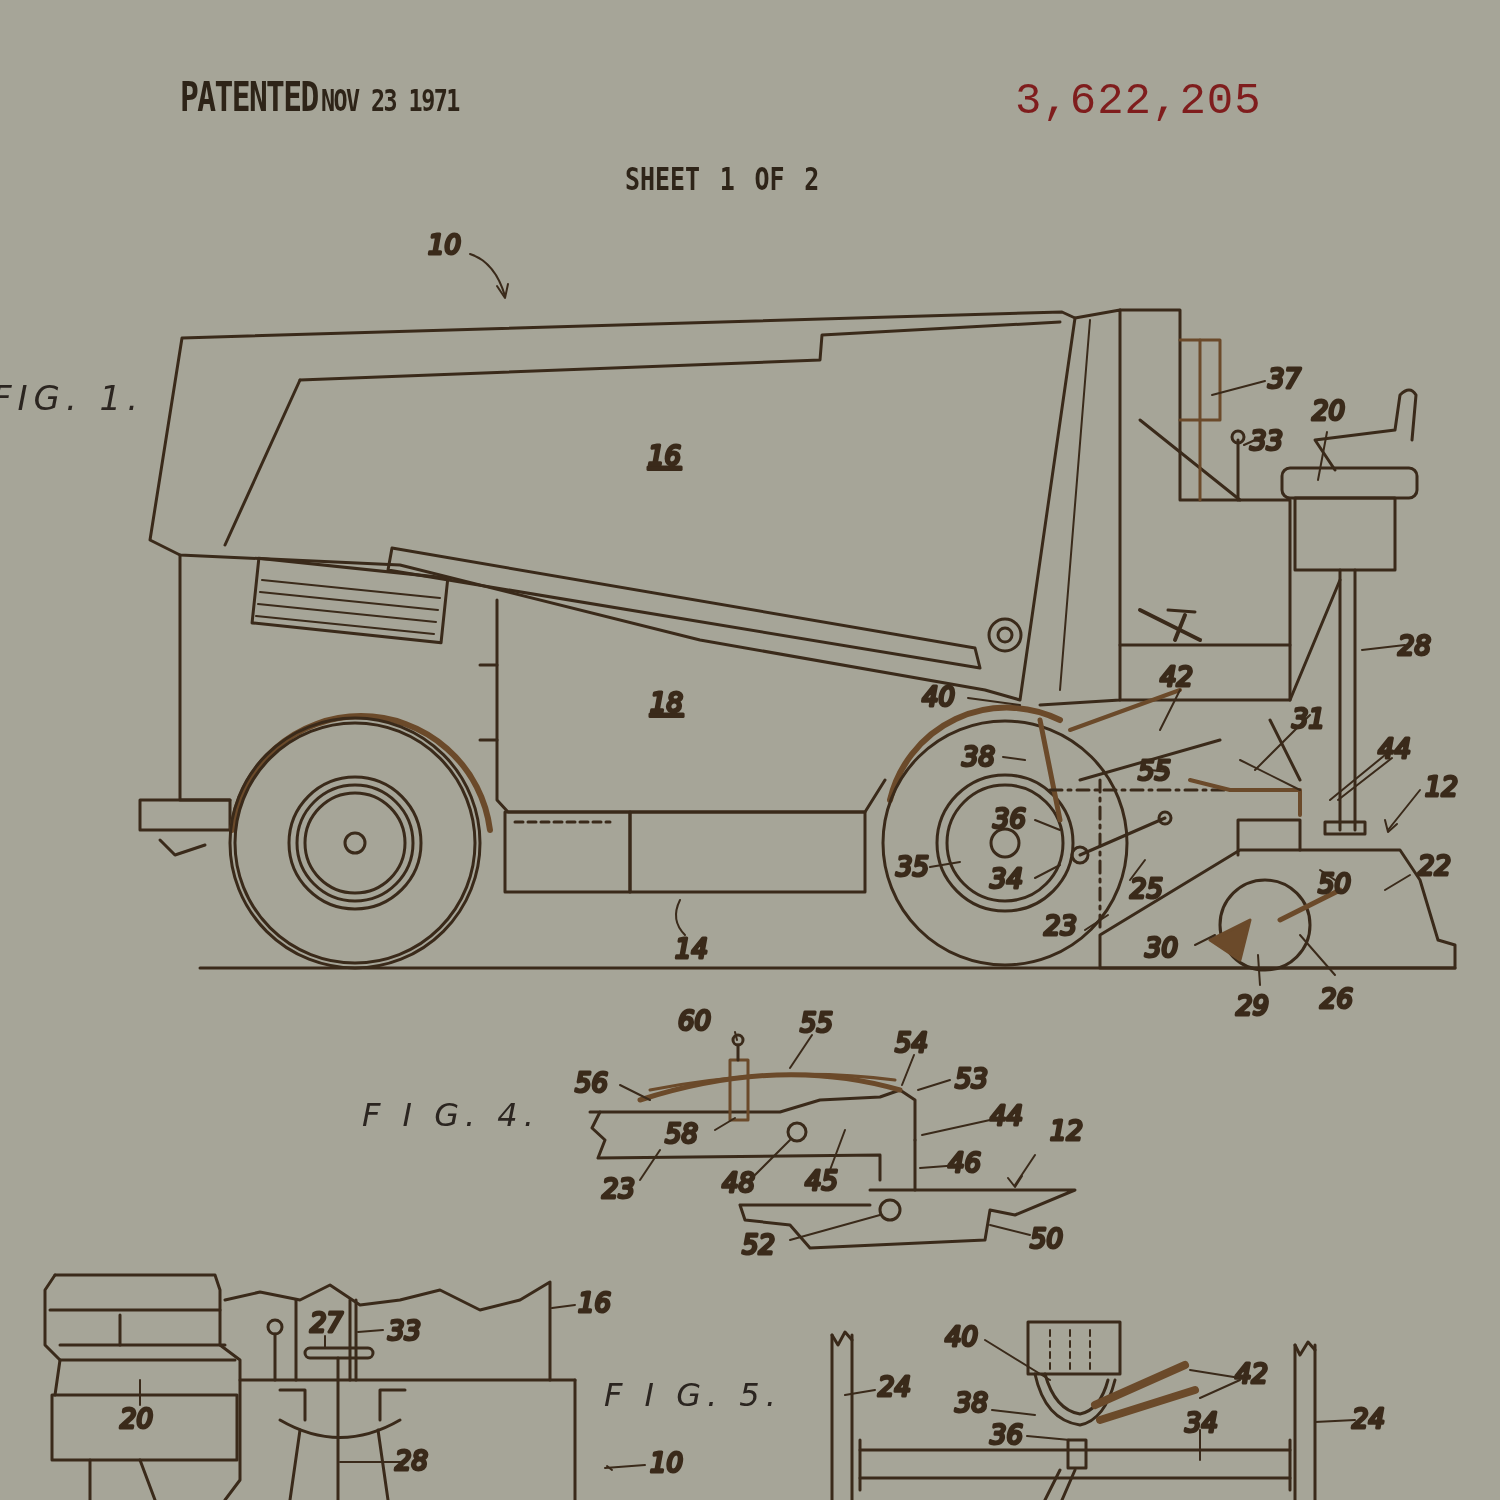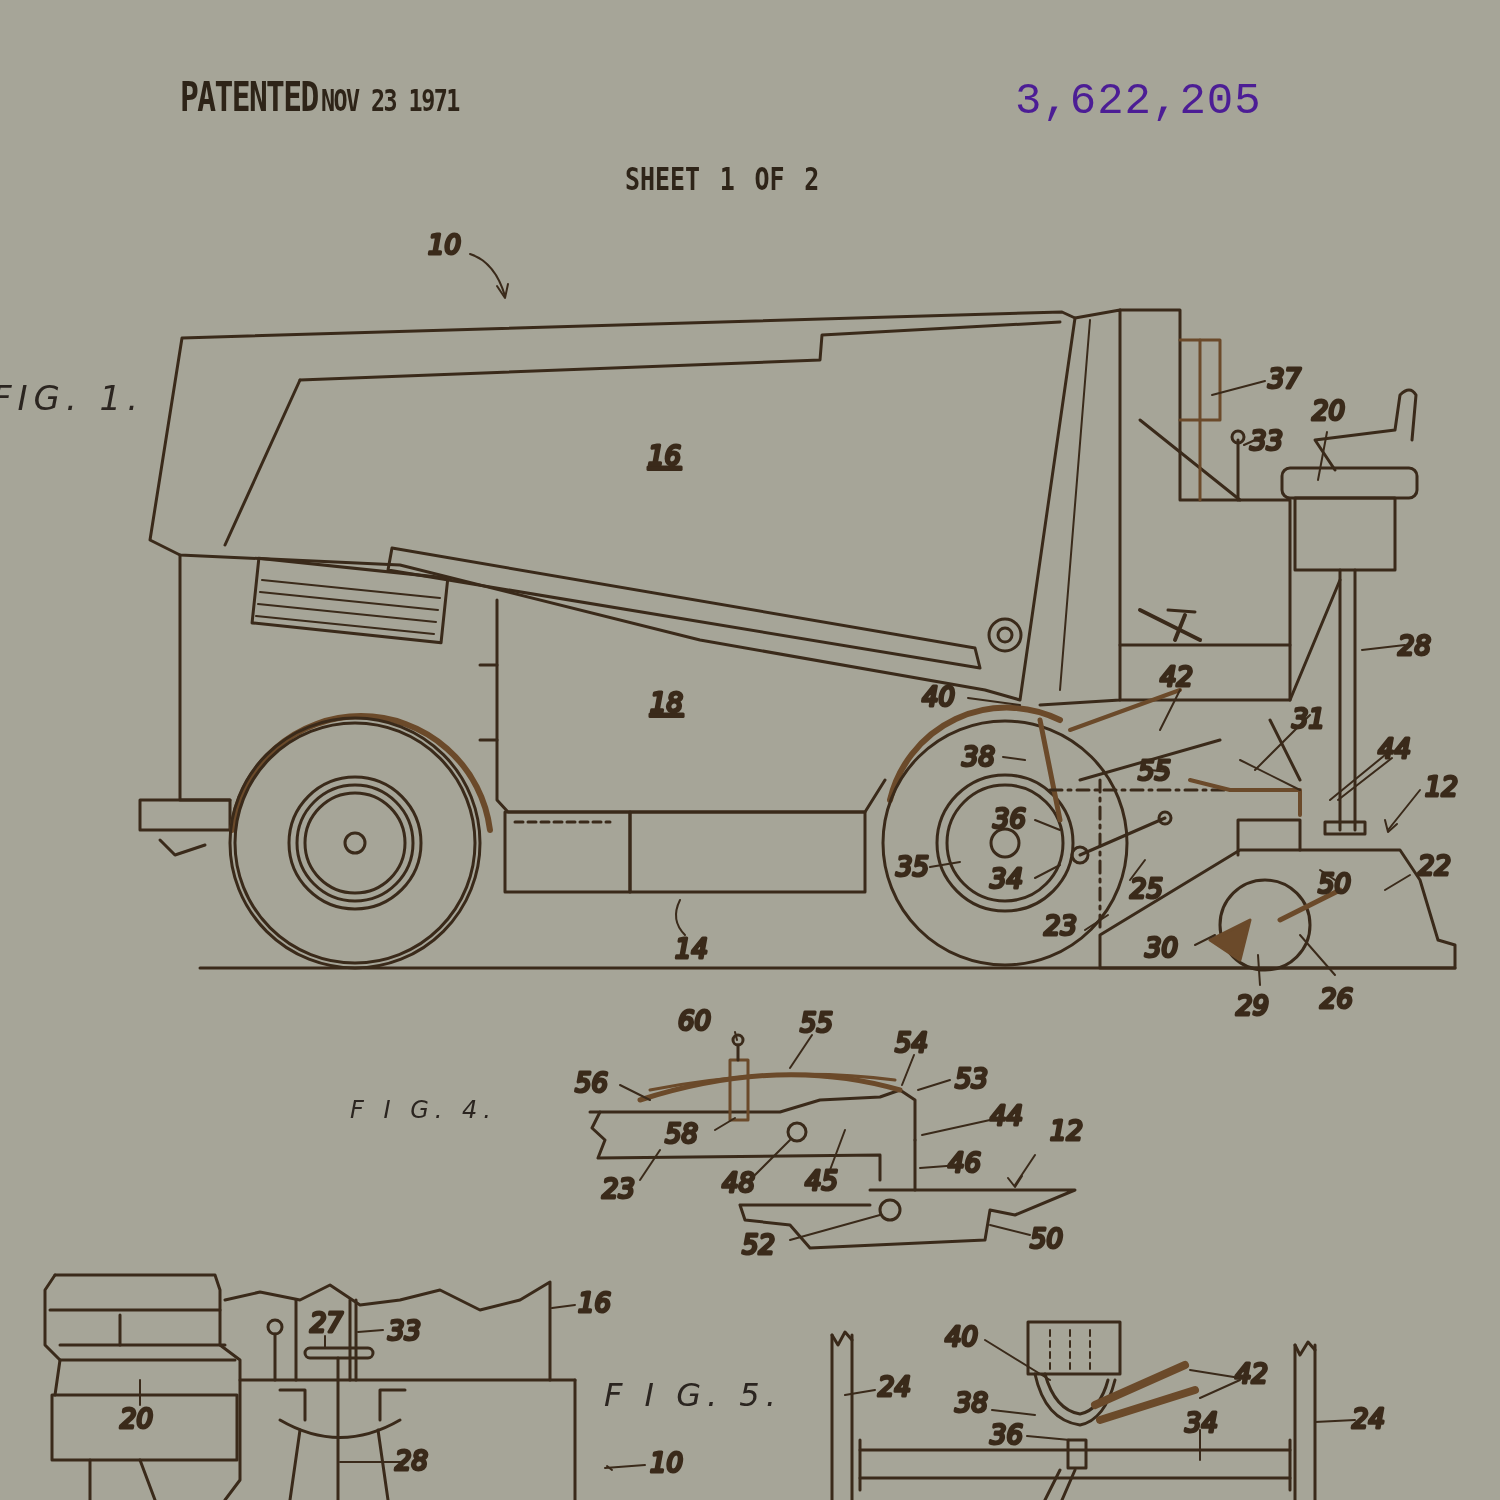--- a/index.html
+++ b/index.html
@@ -14,21 +14,21 @@
     position: absolute; left: 180px; top: 74px;
     font-family: "DejaVu Sans Mono", monospace;
     color: #2e2418; letter-spacing: -2px;
     transform: scaleX(0.78); transform-origin: left top;
   }
   .stamp .big { font-size: 40px; font-weight: bold; }
   .stamp .small { font-size: 30px; font-weight: bold; margin-left: 4px; }
   .patent-number {
     position: absolute; left: 1015px; top: 76px;
     font-family: "Liberation Mono", monospace;
-    font-size: 44px; color: #4c1d95; letter-spacing: 1px;
+    font-size: 44px; color: #7f1d1d; letter-spacing: 1px;
   }
   .sheet-label {
     position: absolute; left: 625px; top: 160px;
     font-family: "DejaVu Sans Mono", monospace;
     font-size: 32px; font-weight: bold; color: #2e2418;
     transform: scaleX(0.78); transform-origin: left top;
     word-spacing: 6px;
   }
   .fig-label {
     position: absolute;
@@ -47,21 +47,21 @@
 <div class="sheet">
 
   <div class="stamp">
     <span class="big">PATENTED</span><span class="small">NOV 23 1971</span>
   </div>
 
   <div class="patent-number">3,622,205</div>
   <div class="sheet-label">SHEET 1 OF 2</div>
 
   <div class="fig-label" style="left:-8px; top:378px; font-size:34px;">FIG. 1.</div>
-  <div class="fig-label" style="left:350px; top:1096px; font-size:24px;">F I G. 4.</div>
+  <div class="fig-label" style="left:362px; top:1096px; font-size:32px;">F I G. 4.</div>
   <div class="fig-label" style="left:604px; top:1376px; font-size:32px;">F I G. 5.</div>
 
   <svg class="drawing" width="1500" height="1500" viewBox="0 0 1500 1500" fill="none" stroke="#3a2a1a" stroke-width="3" stroke-linejoin="round" stroke-linecap="round">
 
     <g>
 
       <line x1="200" y1="968" x2="1455" y2="968"></line>
 
       <path d="M182 338 L1062 312 L1075 318 L1020 700 L985 690 L700 640 L400 565 L180 555 L150 540 Z"></path>
       <path d="M300 380 L820 360 L822 335 L1060 322"></path>

